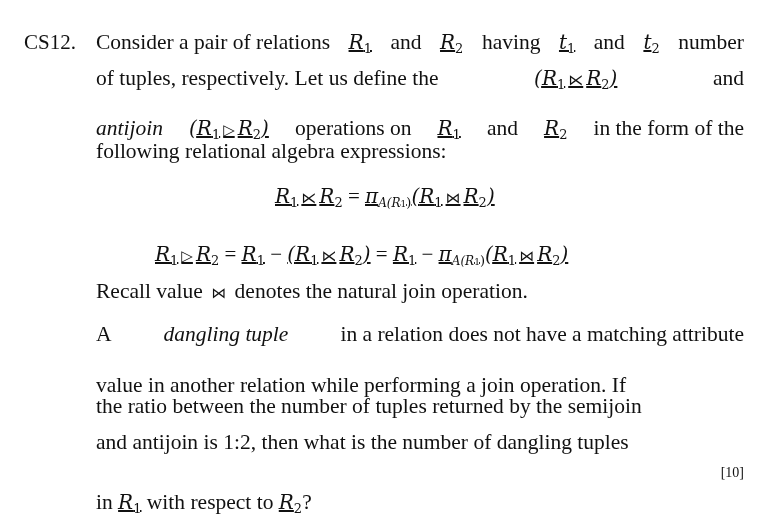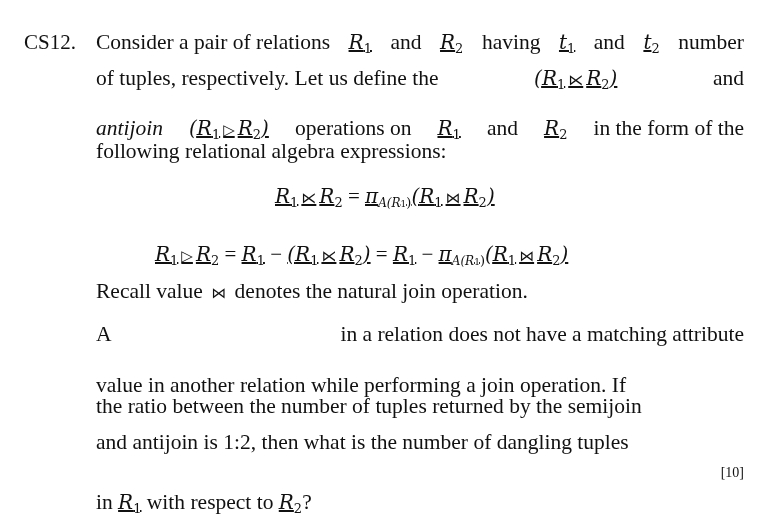--- a/index.html
+++ b/index.html
@@ -72,20 +72,21 @@
   </div>
 
   <div class="line" style="top:279px">
     <span>Recall value</span>
     <span class="op">⋈</span>
     <span>denotes the natural join operation.</span>
   </div>
 
   <div class="line just" style="top:322px">
     <span>A</span>
+    <span class="it">dangling tuple</span>
     <span>in a relation does not have a matching attribute</span>
   </div>
   <div class="line" style="top:373px; width:648px; text-align:justify">value in another relation while performing a join operation.  If</div>
   <div class="line" style="top:394px">the ratio between the number of tuples returned by the semijoin</div>
   <div class="line" style="top:430px">and antijoin is 1:2, then what is the number of dangling tuples</div>
   <div class="line" style="top:490px">
     <span>in</span>
     <span class="m"><span>R</span><sub>1</sub></span>
     <span>with respect to</span>
     <span class="m"><span>R</span><sub>2</sub></span><span>?</span>

